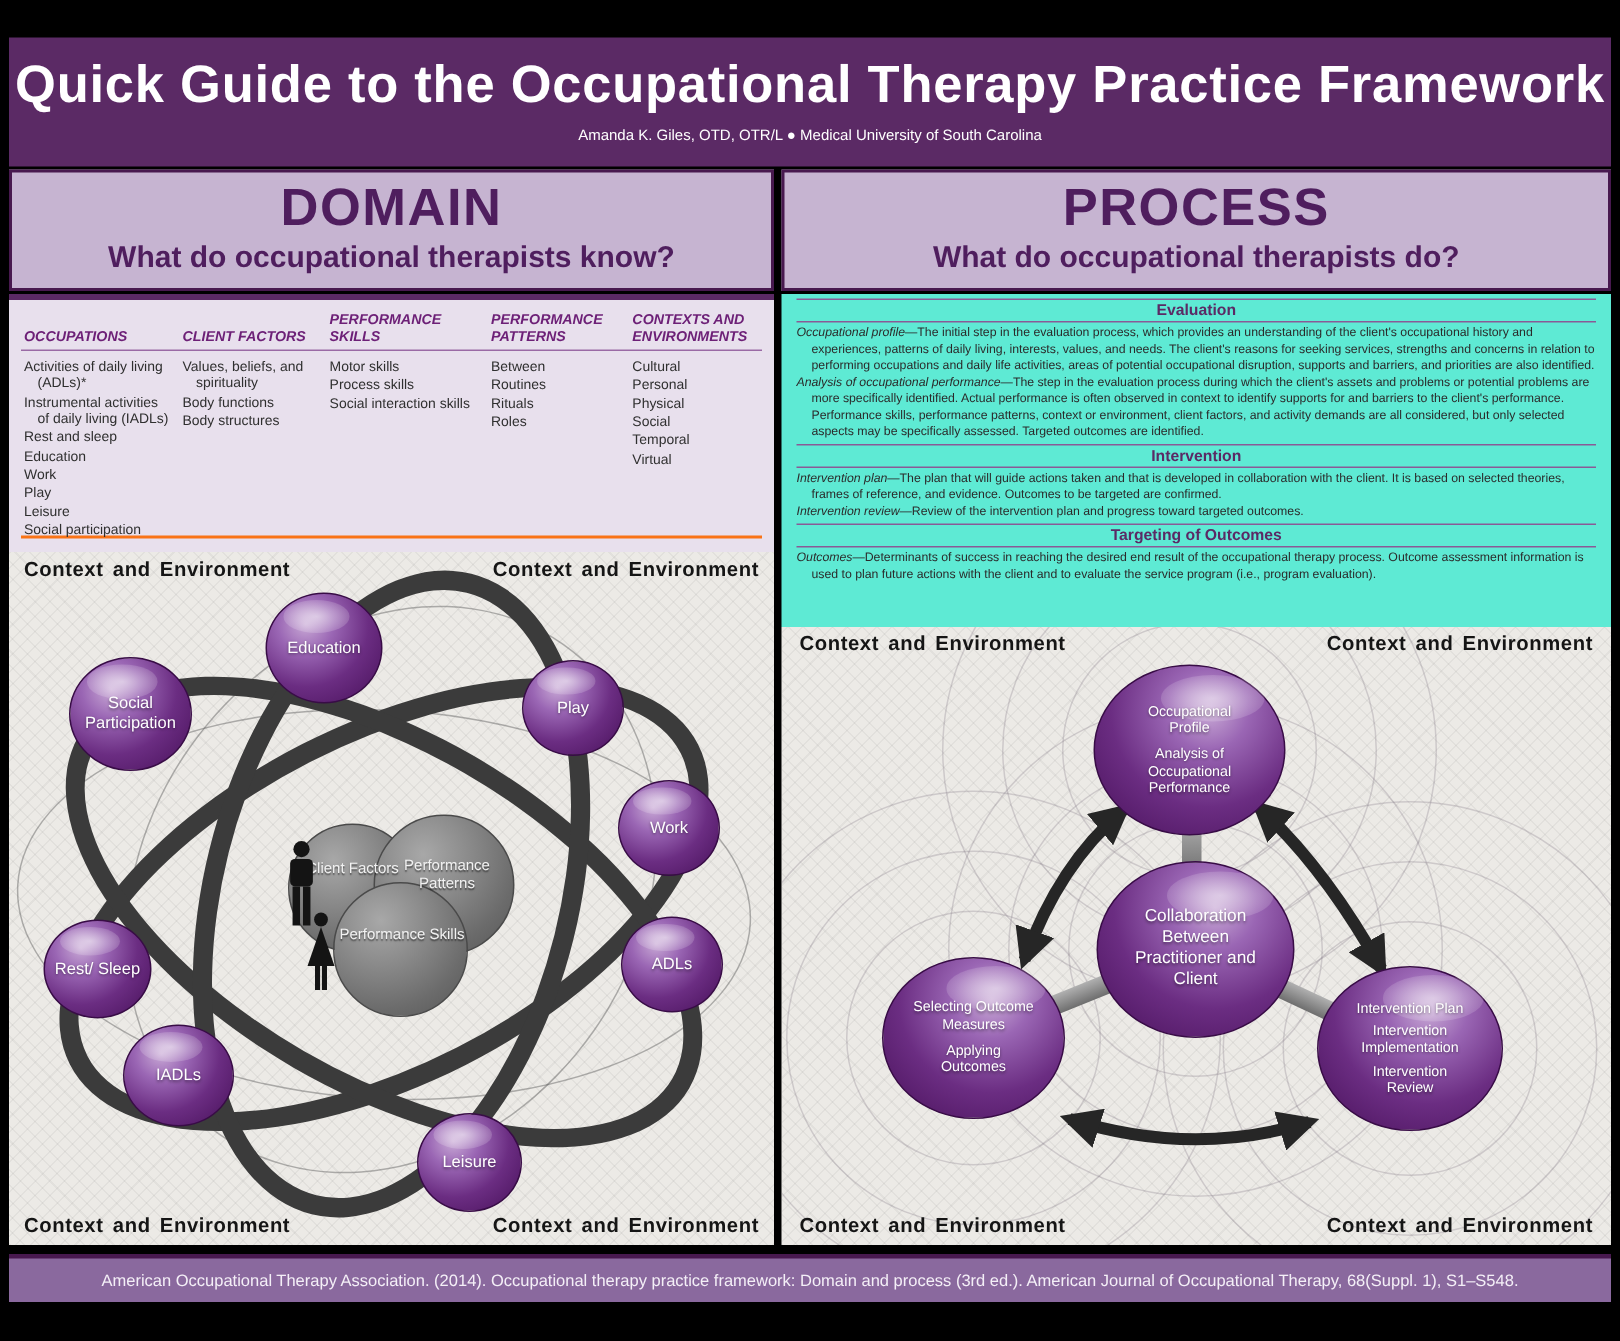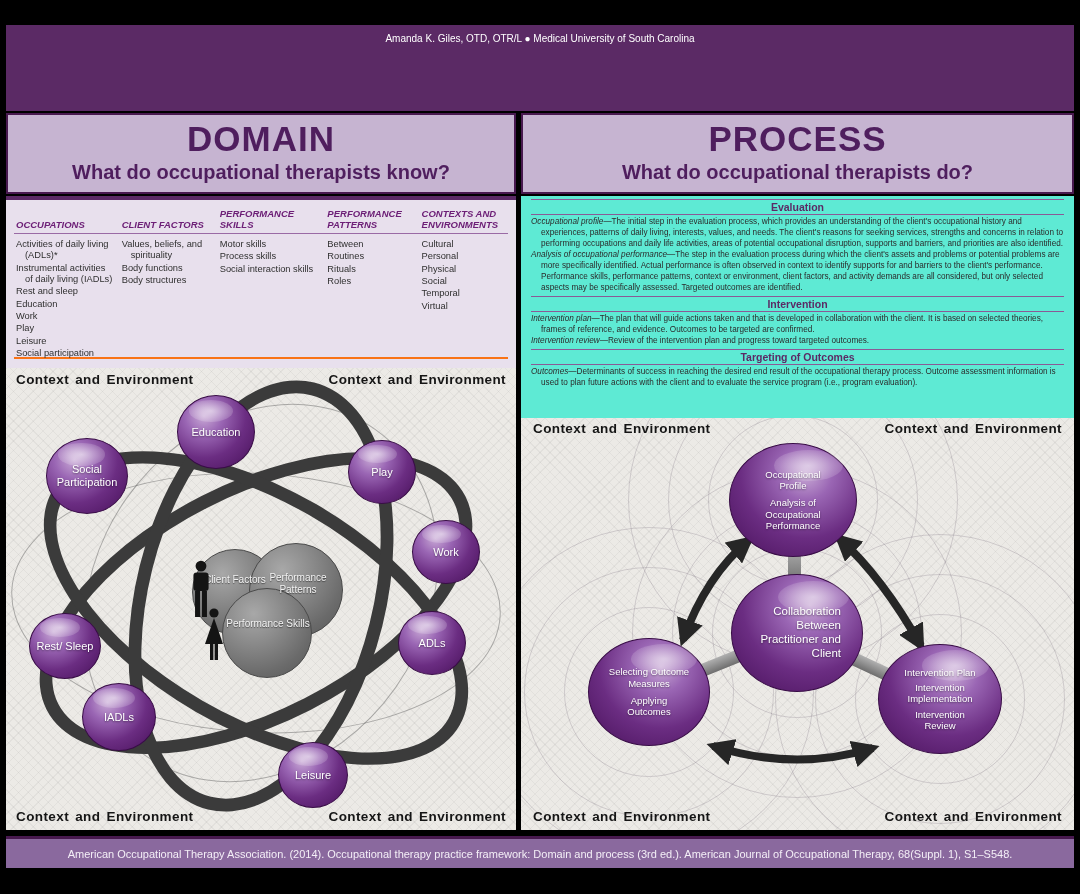--- a/index.html
+++ b/index.html
@@ -145,20 +145,21 @@
     display:flex; align-items:center; justify-content:center;
   }
   .citation-band .cite { color:#f4eff7; font-size:11px; }
 </style>
 </head>
 <body>
 
 <div class="frame">
 
   <header class="title-band">
+    <h1>Quick Guide to the Occupational Therapy Practice Framework</h1>
     <div class="subtitle">Amanda K. Giles, OTD, OTR/L ● Medical University of South Carolina</div>
   </header>
 
   <section class="panel-header left">
     <h2>DOMAIN</h2>
     <div class="question">
       <span>What do occupational therapists </span><span class="emph">know</span><span>?</span>
     </div>
   </section>
 
@@ -256,21 +257,21 @@
       </div>
     <div class="sphere" style="left:40px; top:70px; width:82px; height:76px;">
       <span class="sphere-label">Social Participation</span>
       </div>
     <div class="sphere" style="left:342px; top:72px; width:68px; height:64px;">
       <span class="sphere-label">Play</span>
       </div>
     <div class="sphere" style="left:406px; top:152px; width:68px; height:64px;">
       <span class="sphere-label">Work</span>
       </div>
-    <div class="sphere" style="left:392px; top:243px; width:68px; height:64px;">
+    <div class="sphere" style="left:408px; top:243px; width:68px; height:64px;">
       <span class="sphere-label">ADLs</span>
       </div>
     <div class="sphere" style="left:23px; top:245px; width:72px; height:66px;">
       <span class="sphere-label">Rest/ Sleep</span>
       </div>
     <div class="sphere" style="left:76px; top:315px; width:74px; height:68px;">
       <span class="sphere-label">IADLs</span>
       </div>
     <div class="sphere" style="left:272px; top:374px; width:70px; height:66px;">
       <span class="sphere-label">Leisure</span>
@@ -325,21 +326,21 @@
       </defs>
       <path d="M162 222 Q 185 158 228 122" fill="none" stroke="#262626" stroke-width="8" marker-start="url(#ah)" marker-end="url(#ah)"></path>
       <path d="M318 120 Q 362 160 400 228" fill="none" stroke="#262626" stroke-width="8" marker-start="url(#ah)" marker-end="url(#ah)"></path>
       <path d="M192 328 Q 274 354 352 330" fill="none" stroke="#262626" stroke-width="8" marker-start="url(#ah)" marker-end="url(#ah)"></path>
     </svg>
 
     <div class="pnode" style="left:208px; top:25px; width:128px; height:114px;">
       <span style="max-width:92px;">Occupational Profile</span>
       <span style="max-width:100px;">Analysis of Occupational Performance</span>
     </div>
-    <div class="pnode center" style="left:210px; top:156px; width:132px; height:118px;text-align:right;">
+    <div class="pnode center" style="left:210px; top:156px; width:132px; height:118px;">
       <span style="max-width:104px;">Collaboration Between Practitioner and Client</span>
     </div>
     <div class="pnode" style="left:67px; top:220px; width:122px; height:108px;">
       <span style="max-width:110px;">Selecting Outcome Measures</span>
       <span style="max-width:80px;">Applying Outcomes</span>
     </div>
     <div class="pnode" style="left:357px; top:226px; width:124px; height:110px;">
       <span style="max-width:110px; margin:2px 0;">Intervention Plan</span>
       <span style="max-width:96px; margin:2px 0;">Intervention Implementation</span>
       <span style="max-width:84px; margin:2px 0;">Intervention Review</span>

